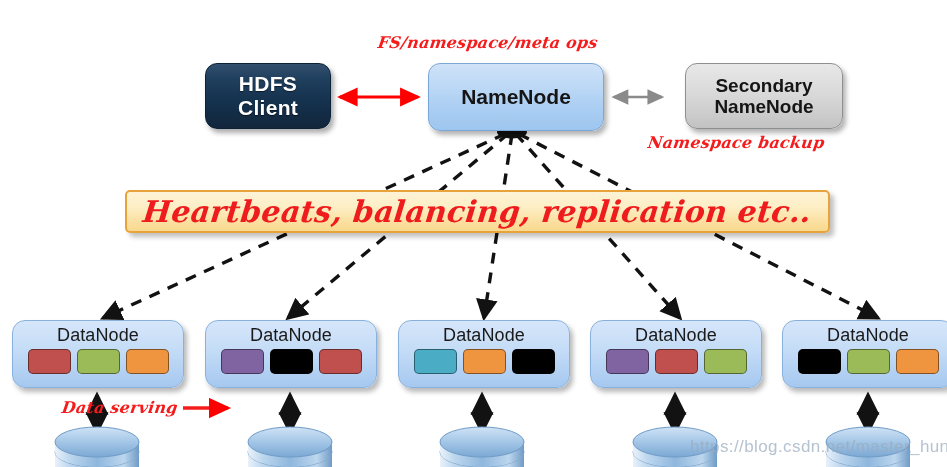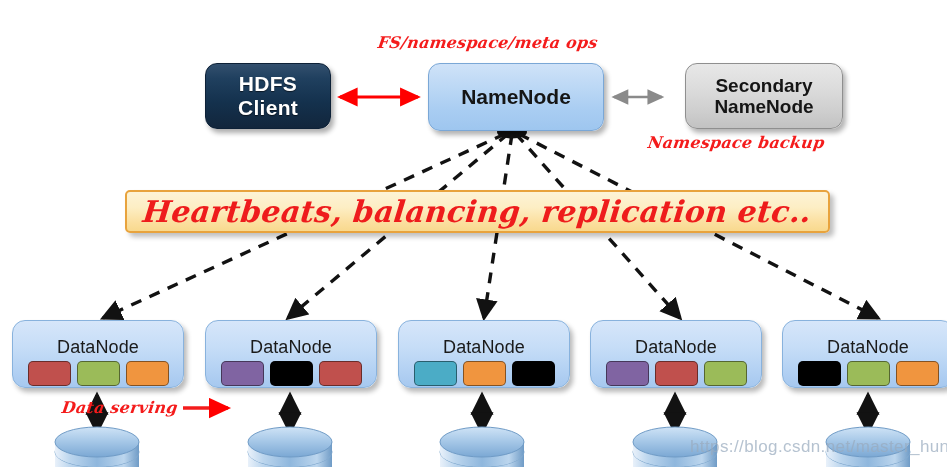--- a/index.html
+++ b/index.html
@@ -75,21 +75,21 @@
   .datanode {
     position: absolute;
     box-sizing: border-box;
     border-radius: 13px;
     background: linear-gradient(180deg, #d6e6fa 0%, #c6ddf7 40%, #b3d1f3 75%, #a6c8ef 100%);
     border: 1px solid #88b2dd;
     box-shadow: 3px 4px 5px rgba(0,0,0,.28);
     display: flex;
     flex-direction: column;
     align-items: center;
-    padding-top: 17px;
+    padding-top: 5px;
   }
   .dn-label {
     font-size: 18px;
     color: #1a1a1a;
     line-height: 1.05;
     letter-spacing: .1px;
   }
   .dn-blocks {
     display: flex;
     gap: 6px;

